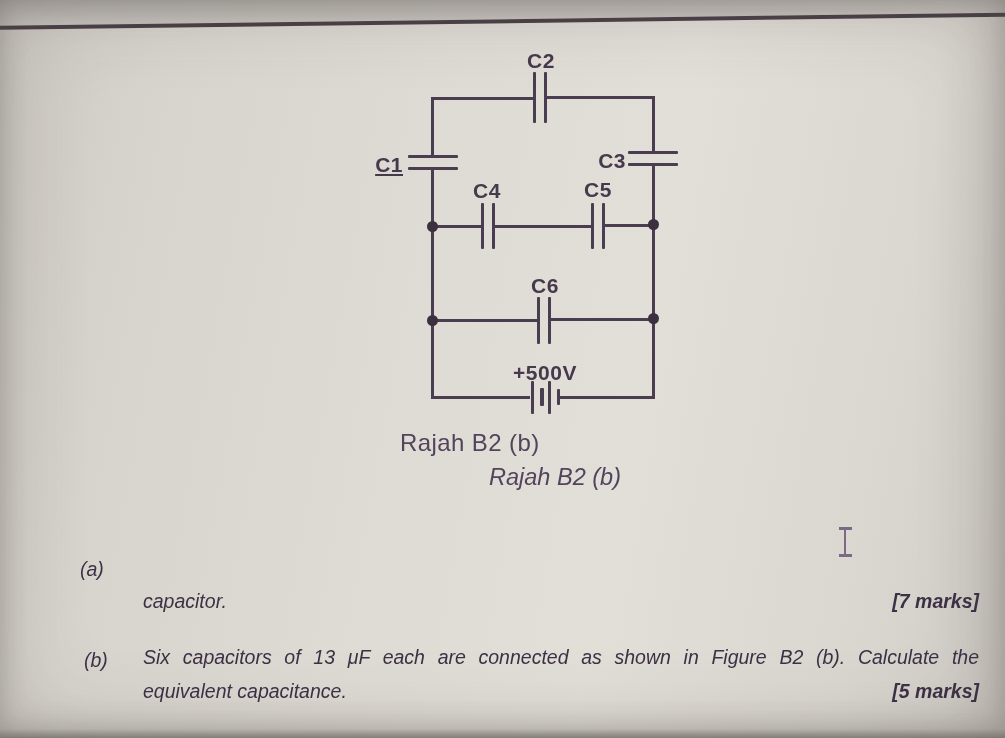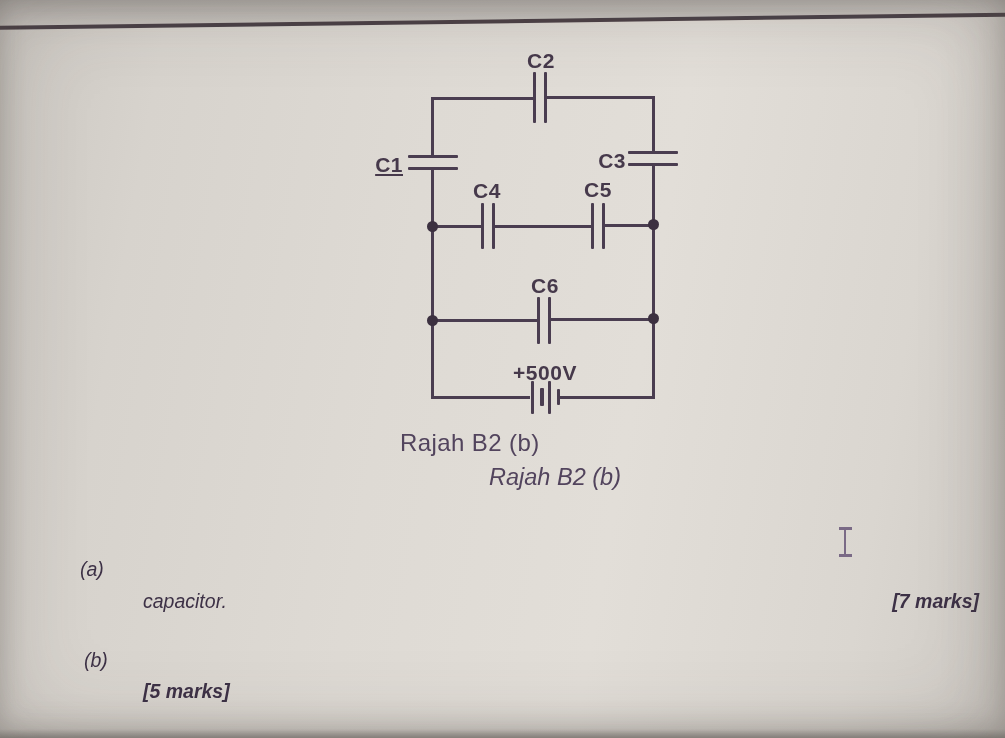--- a/index.html
+++ b/index.html
@@ -113,19 +113,21 @@
     <div class="serif b"></div>
   </div>
 
   <div class="qnum" style="left:80px;top:558px;">(a)</div>
   <div class="q row2" style="left:143px;top:590px;">
     <span>capacitor.</span>
     <span class="marks">[7 marks]</span>
   </div>
 
   <div class="qnum" style="left:84px;top:649px;">(b)</div>
+  <div class="q jline" style="left:143px;top:646px;">Six capacitors of 13 μF each are connected as shown in Figure B2 (b). Calculate the</div>
   <div class="q row2" style="left:143px;top:680px;">
+    <span>equivalent capacitance.</span>
     <span class="marks">[5 marks]</span>
   </div>
 
   <div class="bottom-strip"></div>
   <div class="vignette"></div>
 </div>
 
 </body></html>

